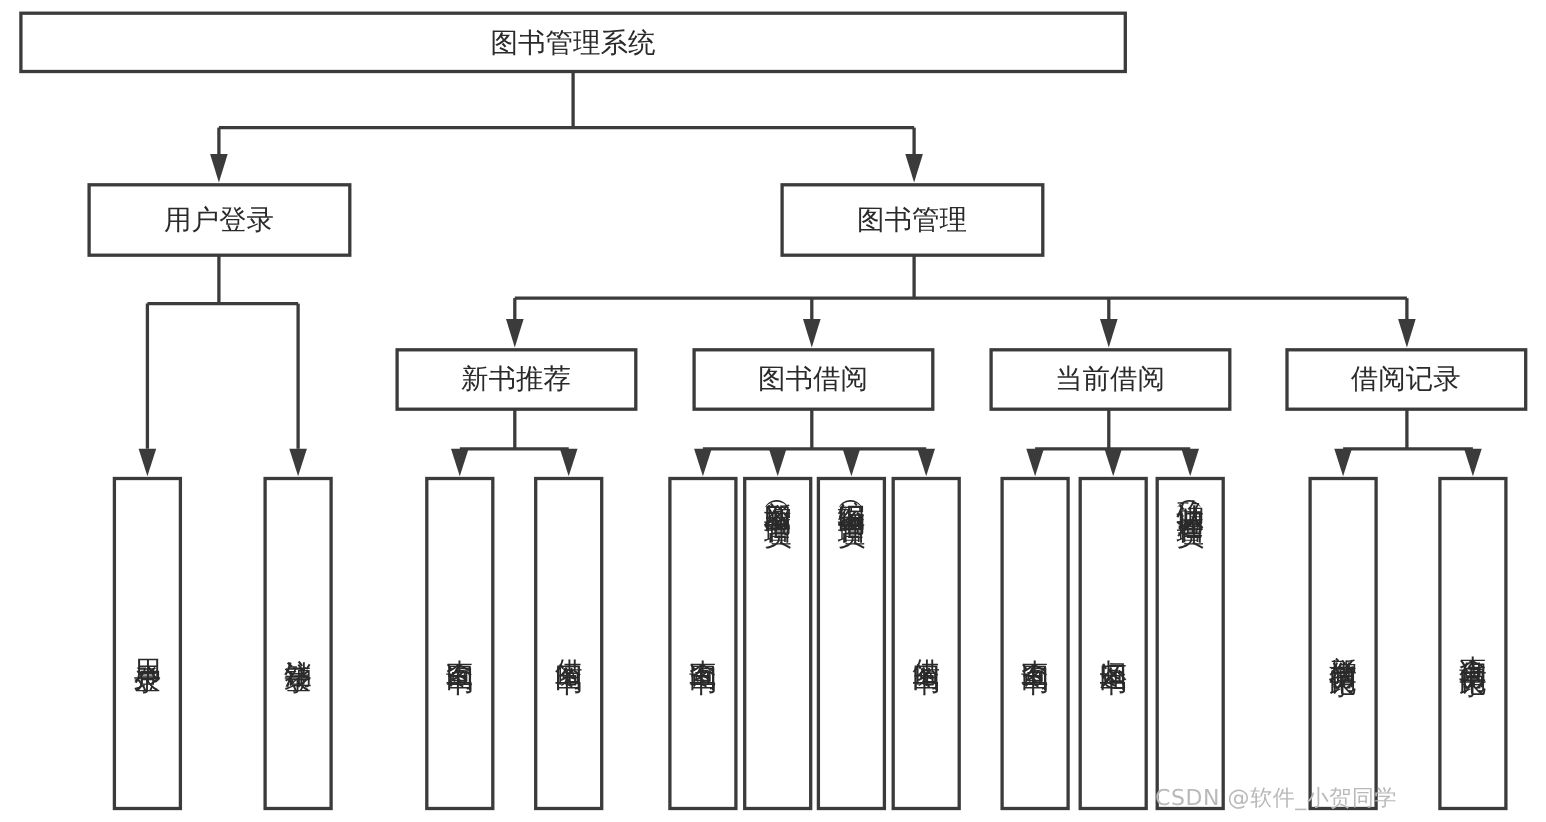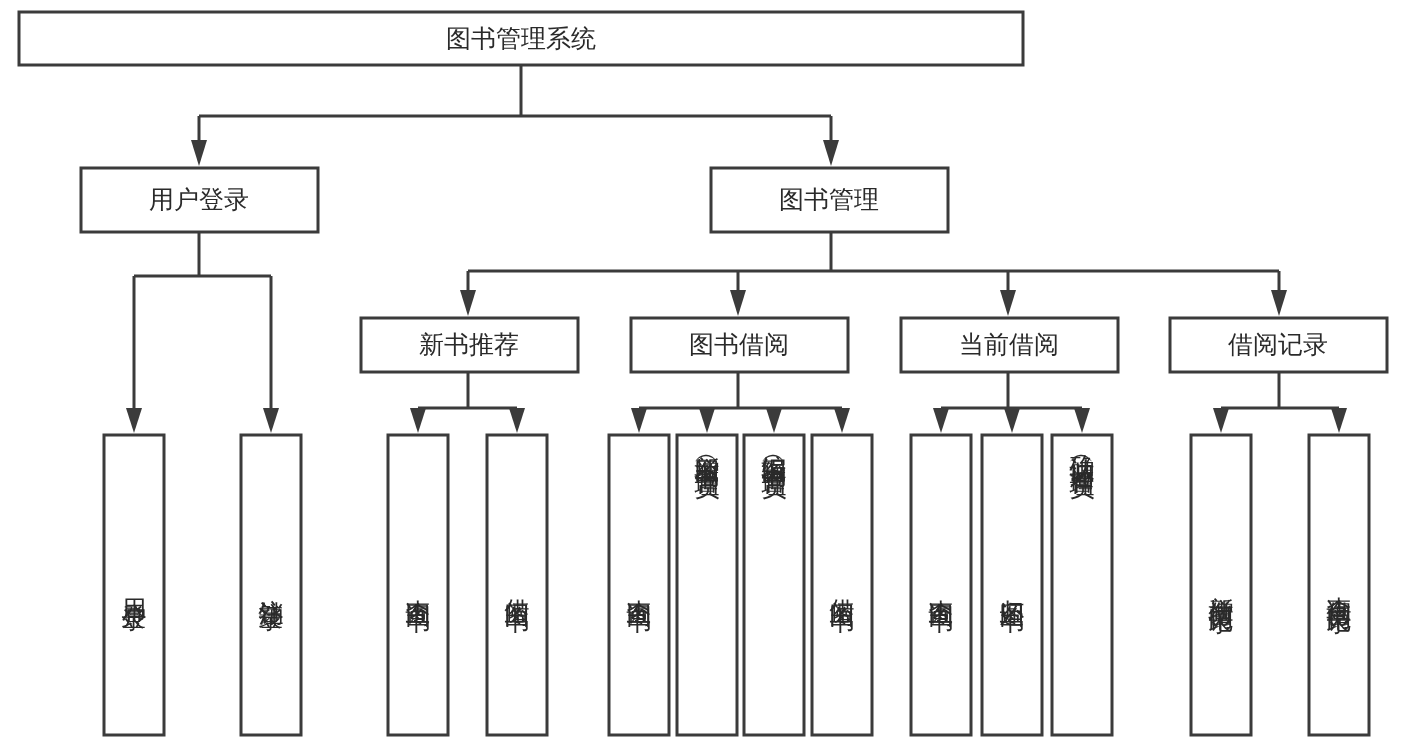--- a/index.html
+++ b/index.html
@@ -229,14 +229,15 @@
   <div class="leaf-label-box" style="left:1052px; top:435px; width:60px; height:300px; align-items:flex-start;">
     <span class="leaf-label-text">确认归还（管理员）</span>
   </div>
   <div class="leaf-label-box" style="left:1191px; top:435px; width:60px; height:300px;">
     <span class="leaf-label-text">新增借阅记录</span>
   </div>
   <div class="leaf-label-box" style="left:1309px; top:435px; width:60px; height:300px;">
     <span class="leaf-label-text">查询借阅记录</span>
   </div>
 
+  <div class="watermark">CSDN @软件_小贺同学</div>
 
 </div>
 
 </body></html>

